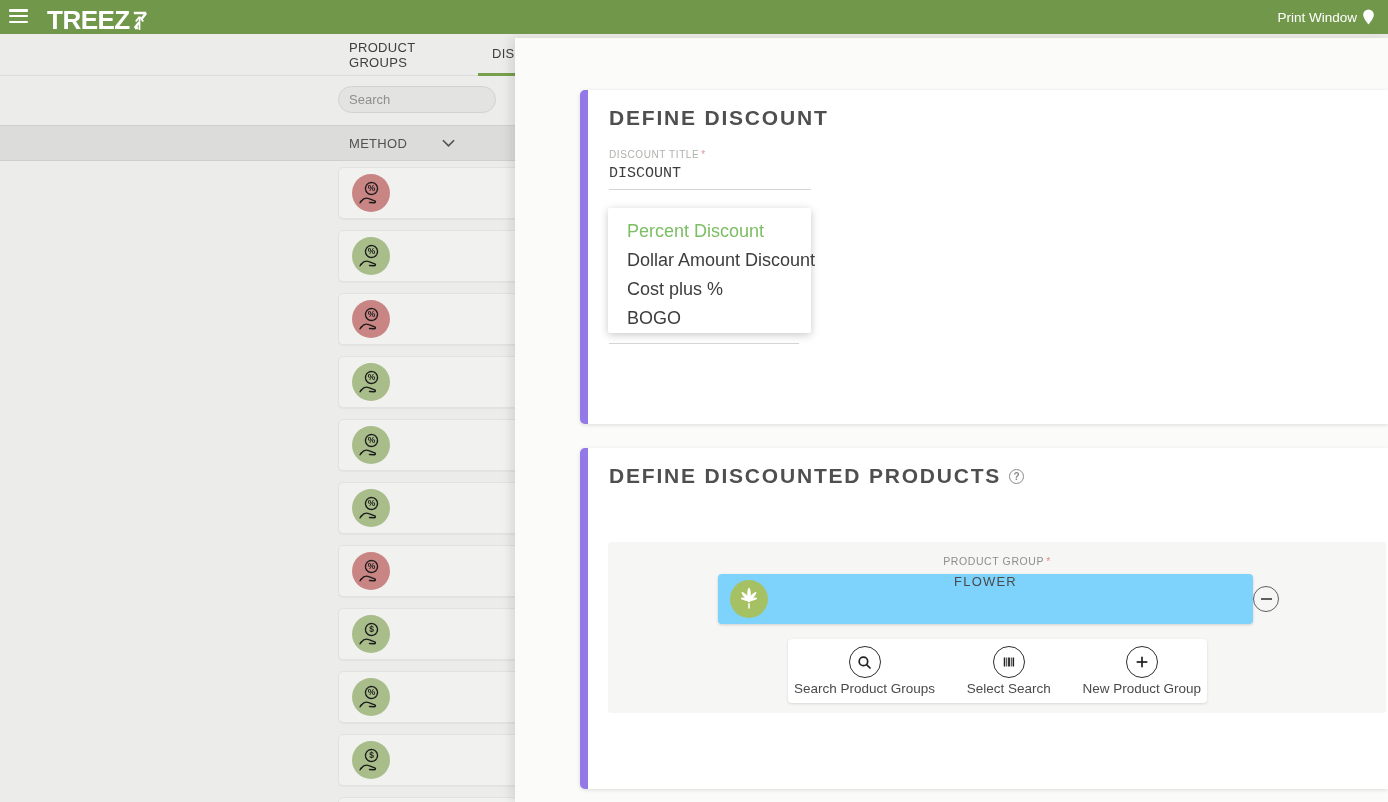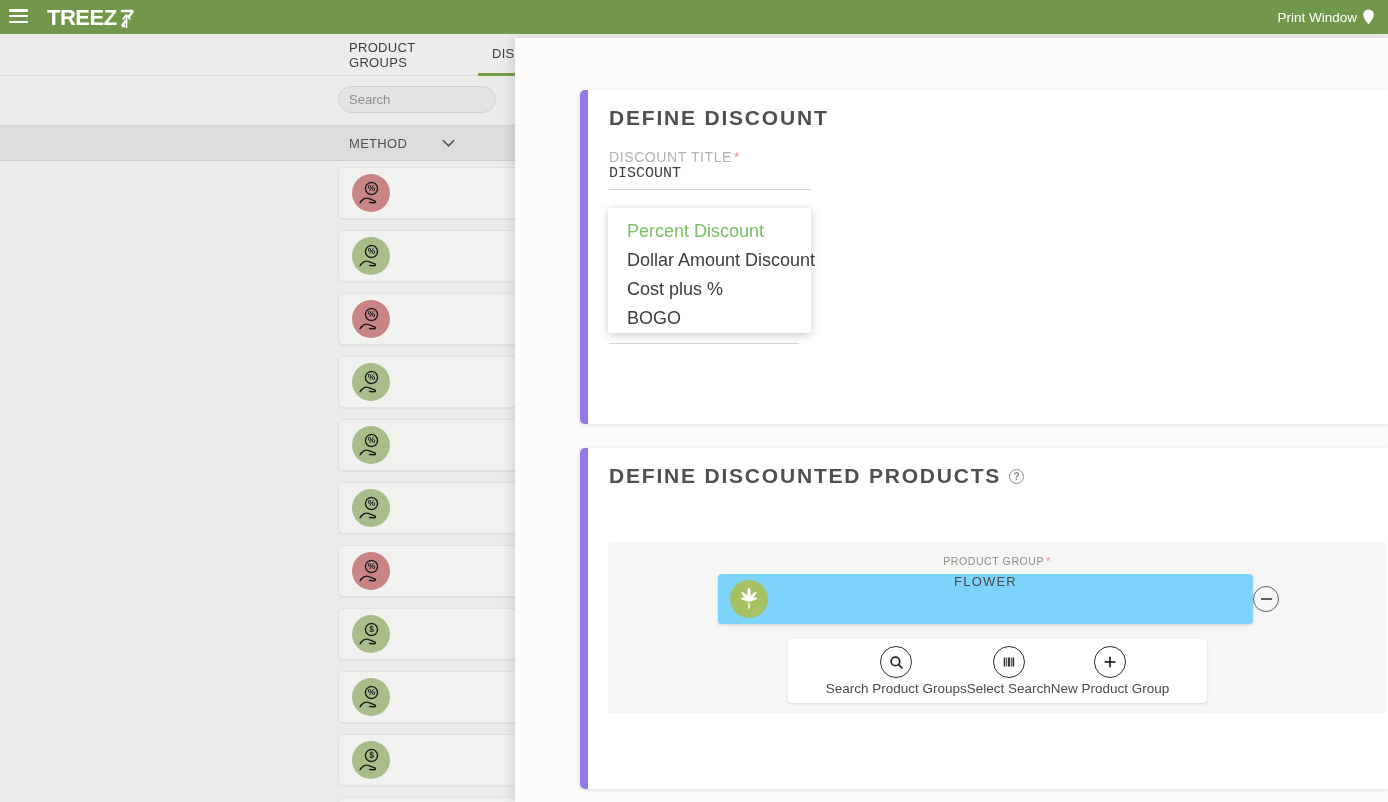--- a/index.html
+++ b/index.html
@@ -3,21 +3,21 @@
 <meta charset="utf-8">
 <style>
   * { margin:0; padding:0; box-sizing:border-box; }
   html,body { width:1388px; height:802px; overflow:hidden; }
   body { font-family:"Liberation Sans", sans-serif; background:#ececea; position:relative; }
 
   
   .header { position:absolute; left:0; top:0; width:1388px; height:34px; background:#71984a; z-index:30; }
   .burger { position:absolute; left:9px; top:9px; width:19px; height:16px; cursor:pointer; }
   .burger span { display:block; height:2.6px; background:#fff; margin-bottom:3.2px; border-radius:1px; }
-  .logo { position:absolute; left:47px; top:5px; display:flex; align-items:center; color:#fff; font-weight:bold; font-size:22px; letter-spacing:-0.5px; }
+  .logo { position:absolute; left:47px; top:5px; display:flex; align-items:center; color:#fff; font-weight:bold; font-size:26px; letter-spacing:-0.5px; }
   .logo svg { margin-left:1px; }
   .print { position:absolute; right:13px; top:0; height:34px; display:flex; align-items:center; color:#fff; font-size:13.5px; cursor:pointer; }
   .print svg { margin-left:5px; }
 
   
   .tabbar { position:absolute; left:0; top:34px; width:1388px; height:42px; background:#ececea; border-bottom:1px solid #dcdcda; }
   .tab { position:absolute; top:0; height:42px; display:flex; align-items:center; font-size:13px; color:#3e3e3e; letter-spacing:.3px; cursor:pointer; }
   .tab.pg { left:349px; width:112px; justify-content:center; }
   .tab.disc { left:478px; width:150px; padding-left:14px; border-bottom:3px solid #76a04b; }
 
@@ -34,40 +34,40 @@
   .circ { width:38px; height:38px; border-radius:50%; display:flex; align-items:center; justify-content:center; }
   .circ.pink { background:#c98584; }
   .circ.green { background:#a9bd8b; }
 
   
   .overlay { position:absolute; left:515px; top:38px; width:873px; height:764px; background:#fbfbf9; box-shadow:-4px 0 10px rgba(0,0,0,.10); z-index:20;padding-left:40px; }
   .card { position:absolute; left:65px; width:808px; background:#fff; border-left:8px solid #9379e8; border-radius:5px 0 0 5px; box-shadow:0 1px 4px rgba(0,0,0,.13); }
   .card.c1 { top:52px; height:334px; }
   .card.c2 { top:410px; height:341px; }
   .card h1 { position:absolute; left:21px; top:16px; font-size:21px; font-weight:bold; color:#4f4f4f; letter-spacing:1.8px; white-space:nowrap; }
-  .flabel { position:absolute; left:21px; top:59px; font-size:14px; color:#b2b0ad; letter-spacing:.6px; }
+  .flabel { position:absolute; left:21px; top:59px; font-size:10px; color:#b2b0ad; letter-spacing:.6px; }
   .req { color:#e89090; margin-left:2px; }
   .finput { position:absolute; left:21px; top:72px; width:202px; border:none; border-bottom:1px solid #d7d5d2; outline:none; font-size:15px; color:#3d3d3d; padding:3px 0 7px 0; background:transparent; font-family:Liberation Mono, monospace; }
   .finput.amount { top:226px; width:190px; }
 
   .dropdown { position:absolute; left:20px; top:118px; width:203px; height:125px; background:#fff; border-radius:2px; box-shadow:0 2px 8px rgba(0,0,0,.22); z-index:6; padding-top:9px; }
   .opt { height:29px; line-height:29px; padding-left:19px; font-size:18px; color:#3d3d3d; cursor:pointer; white-space:nowrap; }
   .opt.selected { color:#7cbe63; }
 
   .help { display:inline-flex; width:15px; height:15px; border:1px solid #8a8a8a; border-radius:50%; color:#8a8a8a; font-size:10px; font-weight:bold; align-items:center; justify-content:center; margin-left:8px; vertical-align:3px; letter-spacing:0; cursor:pointer; }
 
   .inner-box { position:absolute; left:20px; top:94px; width:778px; height:171px; background:#f6f6f4; border-radius:3px; }
   .glabel { position:absolute; top:13px; width:100%; text-align:center; font-size:10.5px; color:#8f8d8a; letter-spacing:.6px; }
   .chip { position:absolute; left:110px; top:32px; width:535px; height:50px; background:#7dd3fc; border-radius:4px; box-shadow:0 1px 3px rgba(0,0,0,.16); display:flex; align-items:flex-start; cursor:pointer; }
   .chip .leaf { position:absolute; left:12px; top:6px; width:38px; height:38px; border-radius:50%; background:#a6c163; display:flex; align-items:center; justify-content:center; }
   .chip .ctext { width:100%; text-align:center; font-size:13px; color:#4a4a4a; letter-spacing:1.2px; }
   .minus { position:absolute; left:645px; top:44px; width:26px; height:26px; border:1.6px solid #5f5f5f; border-radius:50%; display:flex; align-items:center; justify-content:center; cursor:pointer; }
   .minus i { display:block; width:11px; height:1.8px; background:#5f5f5f; }
 
-  .actions { position:absolute; left:180px; top:97px; width:419px; height:64px; background:#fff; border-radius:4px; box-shadow:0 1px 3px rgba(0,0,0,.13); display:flex; justify-content:center; align-items:center; padding:0 6px; }
+  .actions { position:absolute; left:180px; top:97px; width:419px; height:64px; background:#fff; border-radius:4px; box-shadow:0 1px 3px rgba(0,0,0,.13); display:flex; justify-content:space-between; align-items:center; padding:0 6px; }
   .action { display:flex; flex-direction:column; align-items:center; cursor:pointer; }
   .acirc { width:32px; height:32px; border:1.6px solid #2e2e2e; border-radius:50%; display:flex; align-items:center; justify-content:center; margin-bottom:3px; }
   .alabel { font-size:13.5px; color:#4a4a4a; white-space:nowrap; }
 </style>
 </head>
 <body>
 
 <div class="header">
   <div class="burger">
       <span></span>

